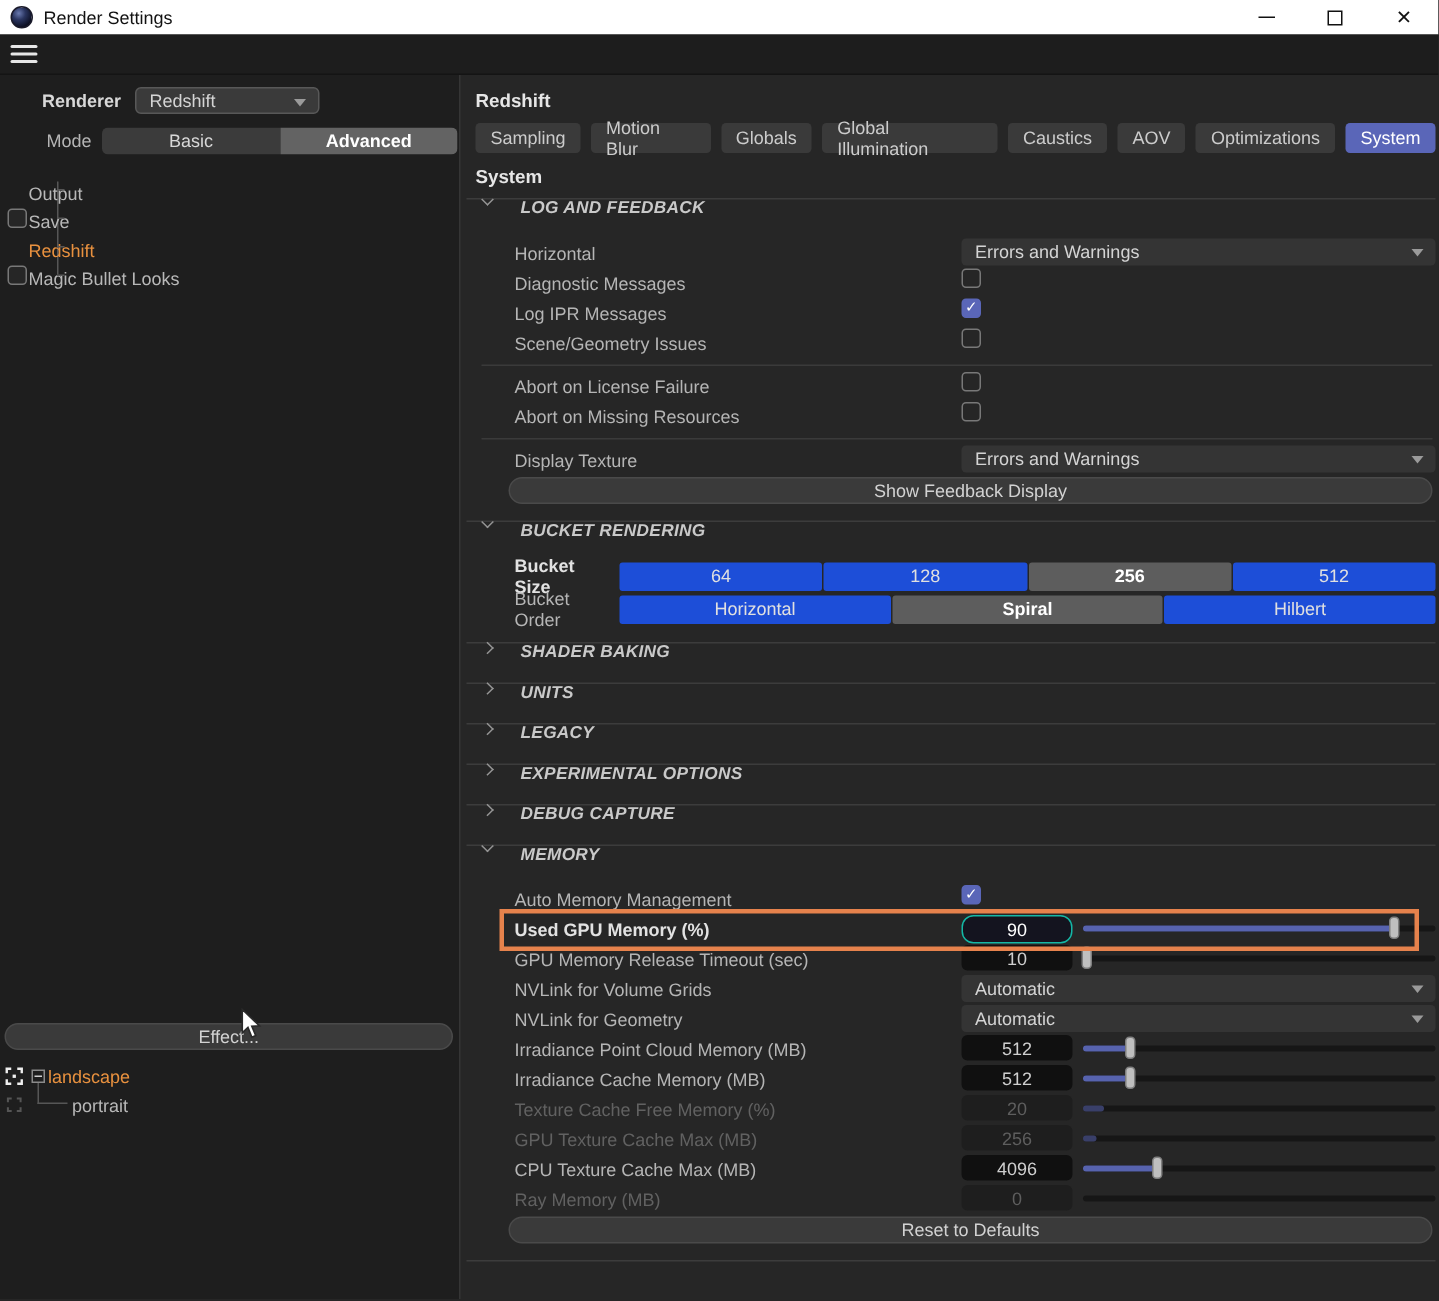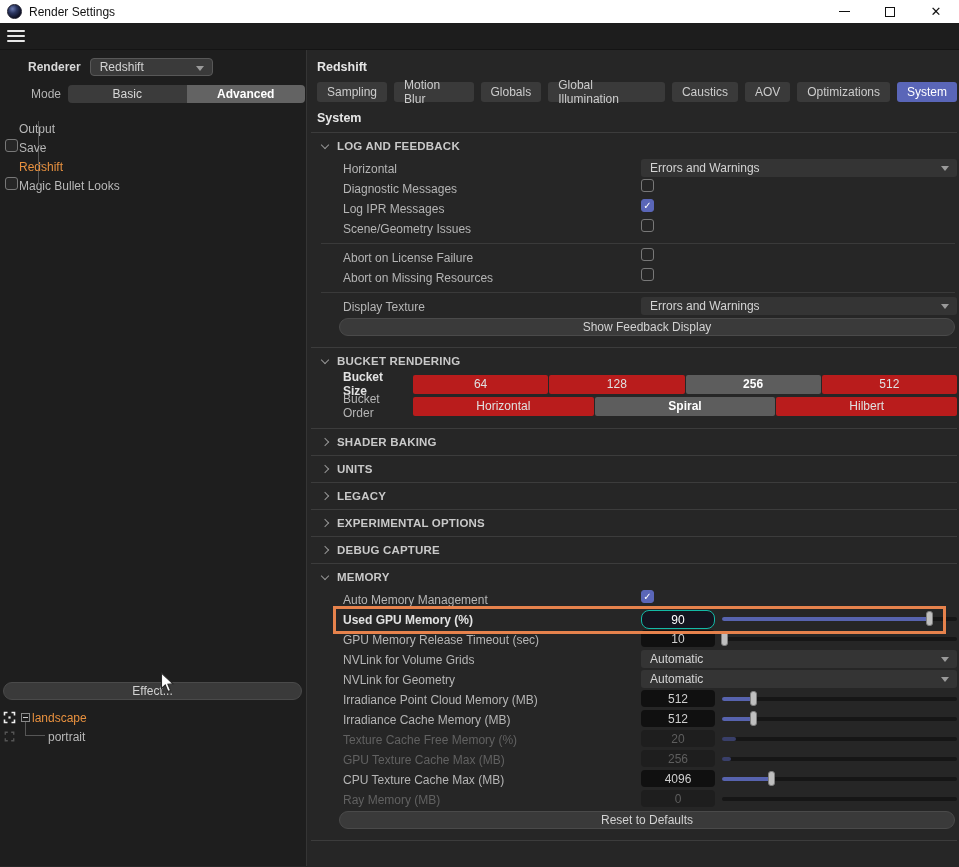--- a/index.html
+++ b/index.html
@@ -71,22 +71,22 @@
   .cb.on::after { content:"\2713"; color:#fff; font-size:10px; line-height:1; }
   
   .heading { font-weight:bold; color:#e6e6e6; font-size:12.5px; margin:10px 0 0 6px; }
   .tabs { display:flex; gap:7px; margin:8px 0 0 6px; }
   .tab { height:20px; padding:0 10px; background:#3a3a3a; border-radius:3px;
     display:flex; align-items:center; color:#cccccc; }
   .tab.on { background:#5a66b8; color:#ffffff; }
   .heading.sys { margin-top:9px; margin-bottom:7px; }
   .section { border-top:1px solid #3c3c3c; }
   .section.last { border-bottom:1px solid #3c3c3c; }
-  .sec-header { height:26px; display:flex; align-items:center; padding-left:11px; gap:9px;
-    font-weight:bold; color:#c9c9c9; font-size:11.5px; letter-spacing:.2px; }
+  .sec-header { height:26px; display:flex; padding-left:11px; gap:19px;
+    font-weight:bold; color:#c9c9c9; font-size:11.5px; letter-spacing:.2px;font-style:italic; }
   .chev { width:6px; height:6px; border-right:1.5px solid #959595; border-bottom:1.5px solid #959595;
     transform:rotate(45deg); margin-top:-3px; flex-shrink:0; }
   .chev.closed { transform:rotate(-45deg); margin-top:0; }
   .sec-body { padding-bottom:10px; }
   .row { height:20px; display:flex; align-items:center; padding-left:32px; position:relative; }
   .rlabel { width:298px; color:#b5b5b5; flex-shrink:0; }
   .rlabel.bold { font-weight:bold; color:#e2e2e2; }
   .row.disabled .rlabel { color:#616161; }
   .controls { flex:1; display:flex; align-items:flex-start; height:100%; }
   .dd-flat { flex:1; height:18px; background:#343434; border:none; border-radius:3px; margin-right:0; }
@@ -99,21 +99,21 @@
   .track { position:absolute; left:0; right:0; top:7px; height:4px; background:#161616; border-radius:2px; }
   .fill { position:absolute; left:0; top:7px; height:4px; background:#5763ae; border-radius:2px; }
   .handle { position:absolute; top:1px; width:7px; height:15px; background:#bfbfbf;
     border:1px solid #7e7e7e; border-radius:3px; }
   .row.disabled .fill { opacity:.55; }
   .row.hl::after { content:''; position:absolute; left:22px; right:11px; top:-4px; bottom:-4px;
     border:3px solid #e6824c; pointer-events:none; z-index:5; }
   .row.bucket { margin-bottom:2px; }
   .row.bucket .rlabel { width:66px; }
   .bseg { flex:1; display:flex; gap:1px; height:19px; margin-left:4px; }
-  .bseg .seg { flex:1; background:#b91c1c; color:#e0e0e0; display:flex; align-items:center;
+  .bseg .seg { flex:1; background:#1d4ed8; color:#e0e0e0; display:flex; align-items:center;
     justify-content:center; border-radius:2px; }
   .bseg .seg.on { background:#5d5d5d; color:#ffffff; font-weight:bold; }
   .row.button { padding-left:28px; padding-right:2px; }
   .row.button .wide-btn { flex:1; }
   .cursor { position:absolute; left:160px; top:672px; z-index:50; pointer-events:none; }
 </style>
 </head>
 <body>
 
 <div class="titlebar">

